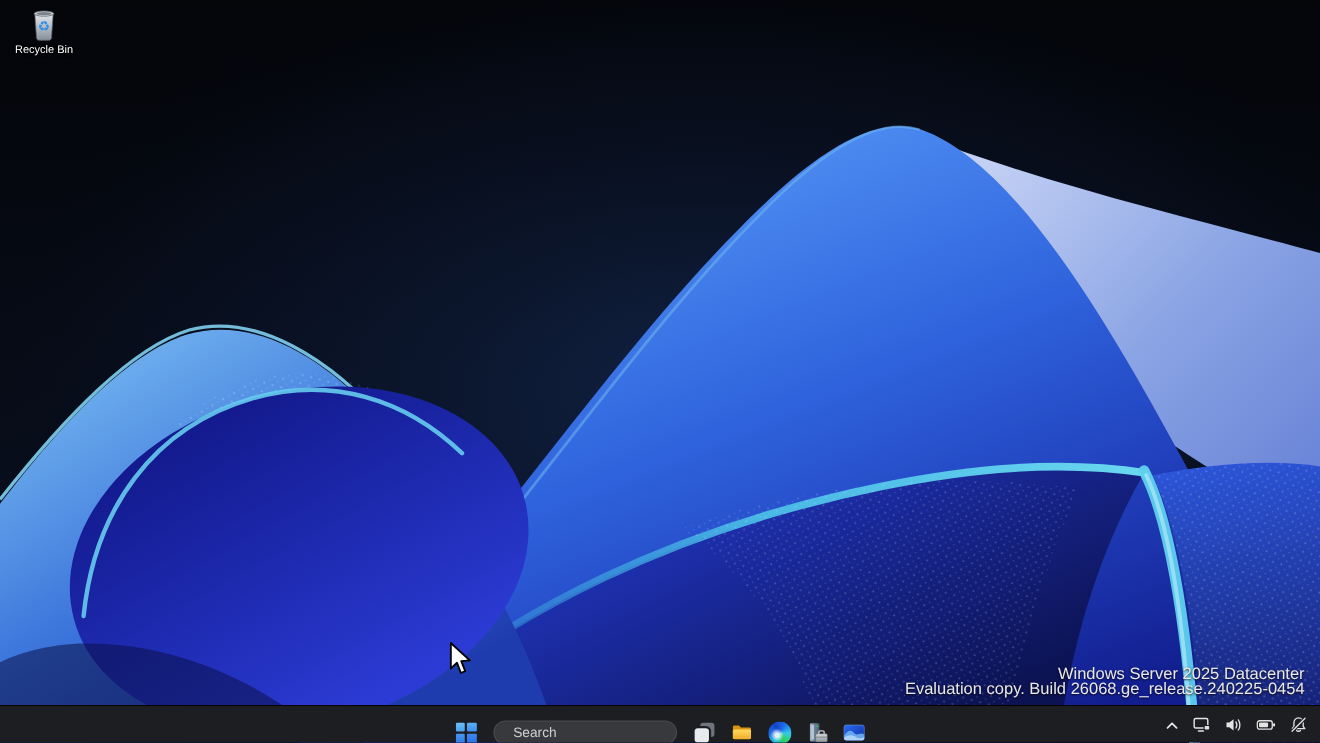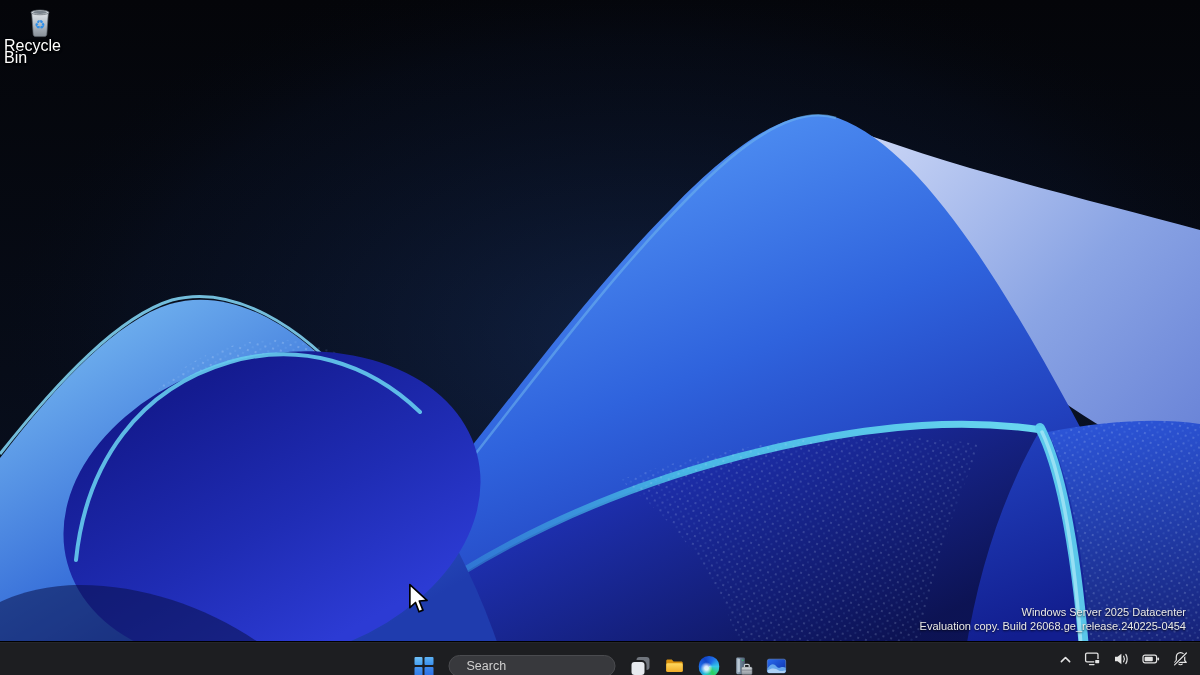--- a/index.html
+++ b/index.html
@@ -6,26 +6,26 @@
   html,body { width:1200px; height:675px; overflow:hidden; background:#000;
     font-family:"Liberation Sans", sans-serif; }
   #screen { position:relative; width:1200px; height:675px; overflow:hidden; }
 
   
   #wallpaper { position:absolute; inset:0; display:block; }
 
   
   .desktop-icon { position:absolute; left:4px; top:6px; width:72px;
     display:flex; flex-direction:column; align-items:center; gap:2px; cursor:default; }
-  .desktop-icon .di-label { font-size:16px; color:#fff; 
+  .desktop-icon .di-label { font-size:10px; color:#fff; 
     text-shadow:0 1px 2px #000, 0 0 3px #000; line-height:12px; }
 
   
   .watermark { position:absolute; right:14px; bottom:42px; text-align:right;
-    color:#e9e9e9; font-size:11px; line-height:13.5px;
+    color:#e9e9e9; font-size:15px; line-height:13.5px;
     text-shadow:0 1px 2px rgba(0,0,0,.85); }
 
   
   .cursor { position:absolute; left:408px; top:583px; pointer-events:none; }
 
   
   .taskbar { position:absolute; left:0; bottom:0; width:1200px; height:34px;
     background:#1d1e21; border-top:1px solid #000;
     box-shadow:inset 0 1px 0 rgba(255,255,255,.04);
     display:flex; align-items:center; }

